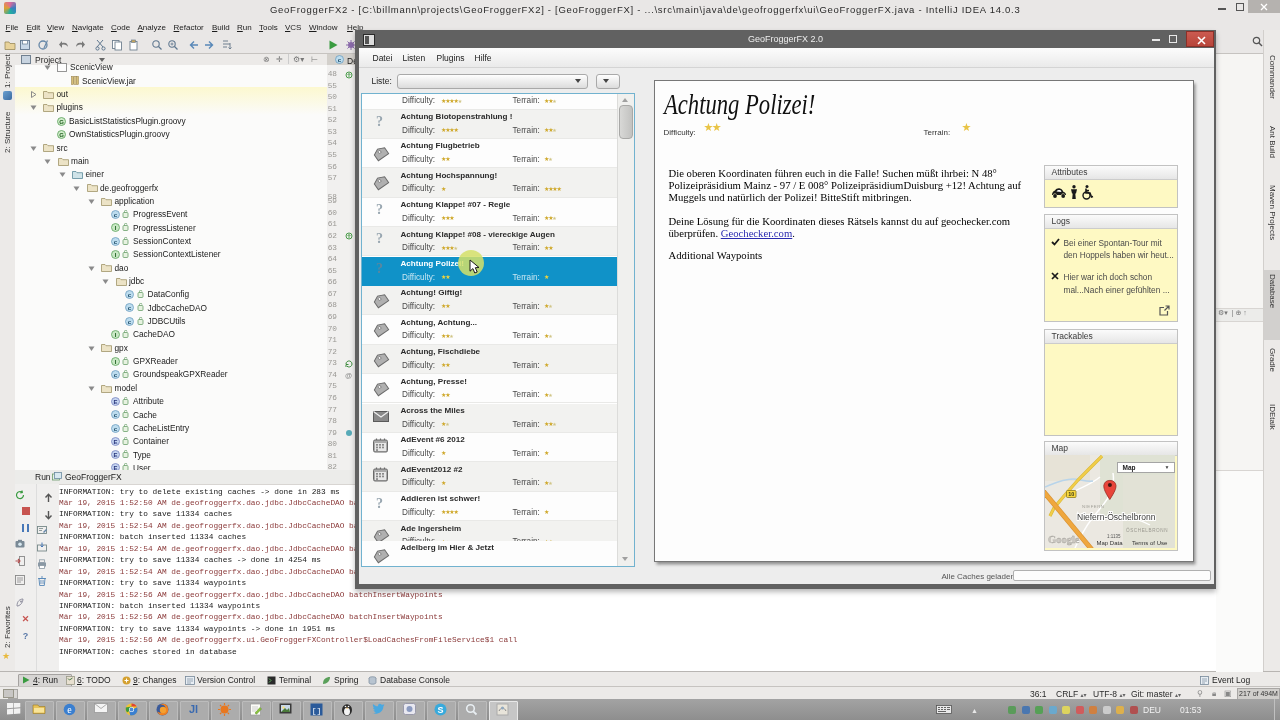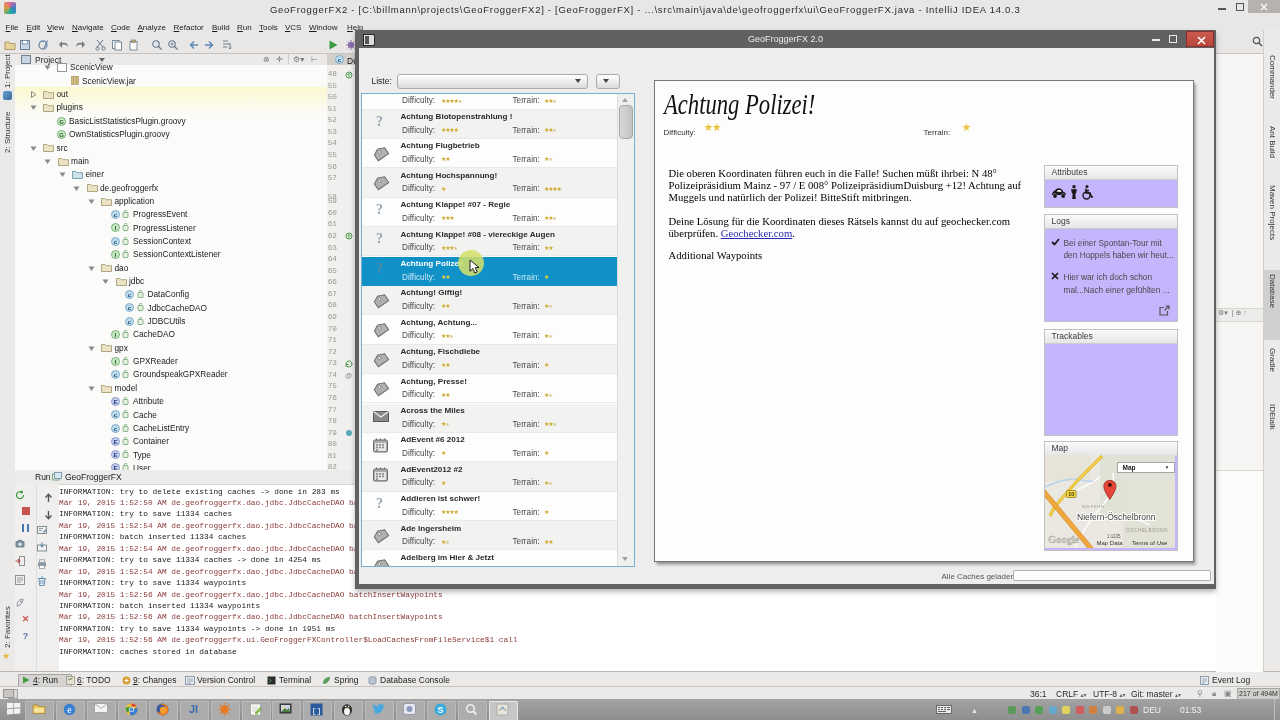--- a/index.html
+++ b/index.html
@@ -48,21 +48,21 @@
 .li .d2{position:absolute;left:150.5px;top:16px;font-size:8.2px;color:#4a4a4a;}
 .li.sel{background:#1092c8;border-bottom-color:#1092c8;}
 .li.sel .ti{color:#fff;}
 .li.sel .d1,.li.sel .d2{color:#c8e6f2;}
 .stars{position:absolute;top:16.5px;font-size:6px;letter-spacing:-1.2px;color:#cfa82a;white-space:nowrap;}
 .sh{font-size:5px;color:#d0c586;}
 .sel .stars{color:#f0d43c;}
 #lsb{position:absolute;left:254.5px;top:0;width:17.5px;height:472px;background:#f0f0ee;border-left:1px solid #dcdcda;box-sizing:border-box;}
 #appstatus{position:absolute;left:0;top:519px;width:855px;height:17px;background:#ededed;}
 #card{position:absolute;left:295px;top:32px;width:538px;height:480px;background:#fdfdfd;border:1px solid #777;box-shadow:1.5px 2.5px 3px rgba(0,0,0,.4);}
-.sbox{position:absolute;left:389px;width:132px;border:1px solid #c2c2c2;background:#c4b5fd;}
+.sbox{position:absolute;left:389px;width:132px;border:1px solid #c2c2c2;background:#fef9c3;}
 .sboxh{height:12px;background:linear-gradient(#fbfbfb,#e6e6e6);border-bottom:1px solid #ccc;font-size:8.5px;color:#3a3a3a;padding:1px 0 0 7px;}
 #dtitle{position:absolute;left:9px;top:7px;font-family:"Liberation Serif",serif;font-style:italic;font-size:29px;color:#101010;transform:scaleX(.78);transform-origin:left top;white-space:nowrap;}
 #dbody{position:absolute;left:14px;top:86px;width:510px;font-family:"Liberation Serif",serif;font-size:10.7px;line-height:12.1px;color:#000;}
 #dbody .p{position:absolute;left:0;white-space:nowrap;}
 .dlab{position:absolute;font-size:8px;color:#333;}
 .bstar{color:#e9c446;font-size:11px;letter-spacing:-1.5px;}
 .logt{position:absolute;font-size:8.3px;color:#4a4a4a;white-space:nowrap;}
 svg{display:block;}
 </style></head>
 <body>
@@ -993,20 +993,26 @@
       <div style="position:absolute;left:1px;top:1px;width:4px;height:8px;background:#555;"></div>
     </div>
 <div class="abs " style="left:797px;top:9px;width:8px;height:2px;background:#e8e8e8;"></div>
 <div class="abs " style="left:814px;top:5px;width:6px;height:6px;border:1.5px solid #e8e8e8;"></div>
 <div class="abs " style="left:830.5px;top:1px;width:28.5px;height:16px;background:linear-gradient(#cb5a50,#b8453a);border:1px solid #8a3028;box-sizing:border-box;">
       <svg style="position:absolute;left:10px;top:4px;" width="9" height="9" viewBox="0 0 9 9">
         <path d="M1 1 L8 8 M8 1 L1 8" stroke="#fff" stroke-width="1.6"></path>
       </svg>
     </div>
 <div id="appbody">
+<div id="appmenu">
+        <span style="left:14px;">Datei</span>
+        <span style="left:44px;">Listen</span>
+        <span style="left:78px;">Plugins</span>
+        <span style="left:116px;">Hilfe</span>
+      </div>
 <div class="abs " style="left:13px;top:27.5px;font-size:8.5px;">Liste:</div>
 <div class="abs combo" style="left:38px;top:26px;width:189px;height:13px;"></div>
 <div class="carr" style="left:216px;top:31px;"></div>
 <div class="abs combo" style="left:237px;top:26px;width:22px;height:13px;"></div>
 <div class="carr" style="left:244.5px;top:31px;"></div>
 <div id="list">
 <div class="li" style="top:-13.4px;">
           <span class="d1">Difficulty:</span>
           <span class="stars" style="left:79px;">★★★★<span class="sh">★</span></span>
           <span class="d2">Terrain:</span>
@@ -1209,21 +1215,21 @@
                 <circle cx="9" cy="6.5" r="1.4" fill="#f8f8f8" stroke="#6a6a6a" stroke-width="0.7"></circle>
               </g>
             </svg>
           </span>
           <span class="ti">Ade Ingersheim</span>
           <span class="d1">Difficulty:</span>
           <span class="stars" style="left:79px;">★<span class="sh">★</span></span>
           <span class="d2">Terrain:</span>
           <span class="stars" style="left:182px;">★★</span>
         </div>
-<div class="li" style="top:457px;text-decoration:underline;">
+<div class="li" style="top:447px;text-decoration:underline;">
           <span style="position:absolute;left:10px;top:6px;">
             <svg width="19" height="17" viewBox="0 0 19 17">
               <g transform="rotate(-35 9 9)">
                 <path d="M3 6 L9 3 L15.5 6 L15.5 13 L3 13 Z" fill="#b0b0b0" stroke="#6a6a6a" stroke-width="1"></path>
                 <circle cx="9" cy="6.5" r="1.4" fill="#f8f8f8" stroke="#6a6a6a" stroke-width="0.7"></circle>
               </g>
             </svg>
           </span>
           <span class="ti">Adelberg im Hier &amp; Jetzt</span>
         </div>

